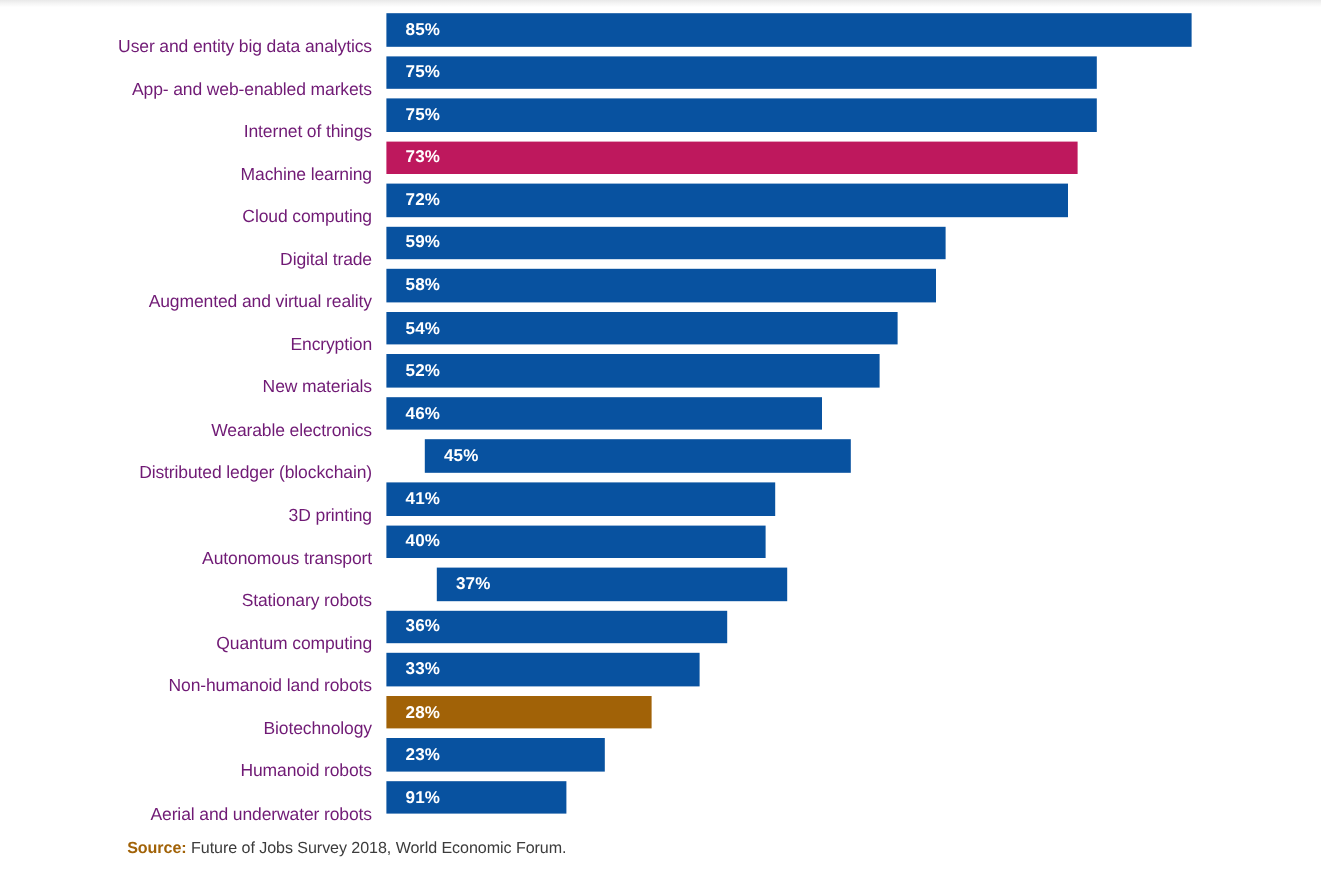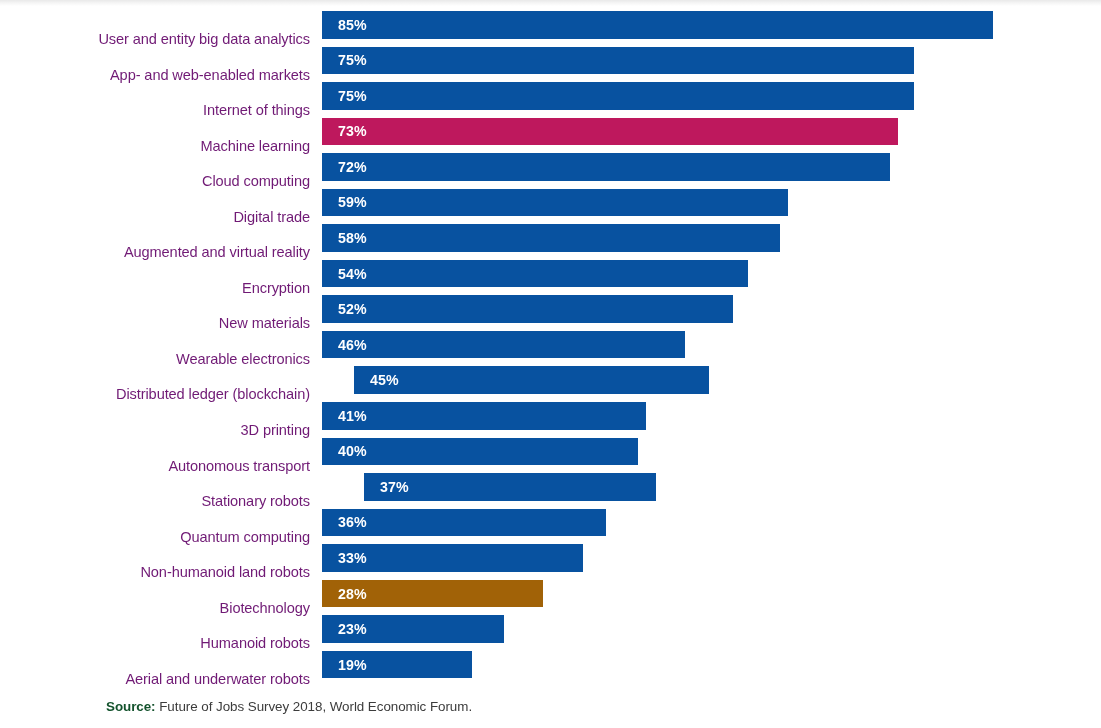--- a/index.html
+++ b/index.html
@@ -77,21 +77,21 @@
     position: absolute;
     left: 106px;
     top: 699px;
     font-size: 13.4px;
     color: #3c3c3c;
     white-space: nowrap;
     letter-spacing: -0.05px;
   }
   #source .src-label {
     font-weight: bold;
-    color: #14532d;
+    color: #a16207;
   }
 </style>
 </head>
 <body>
 
 <div id="page">
 
   <div id="top-shade"></div>
 
   <div id="chart">
@@ -236,21 +236,21 @@
         <div class="bar-track">
           <div class="bar" style="width: 181.585px; background: rgb(8, 82, 160);">
             <span class="bar-value">23%</span>
           </div>
         </div>
       </div>
       <div class="row">
         <div class="row-label">Aerial and underwater robots</div>
         <div class="bar-track">
           <div class="bar" style="width: 150.005px; background: rgb(8, 82, 160);">
-            <span class="bar-value">19%</span>
+            <span class="bar-value">91%</span>
           </div>
         </div>
       </div>
     </div>
 
   <div id="source">
     <span class="src-label">Source:</span><span>&nbsp;</span><span>Future of Jobs Survey 2018, World Economic Forum.</span>
   </div>
 
 </div>

